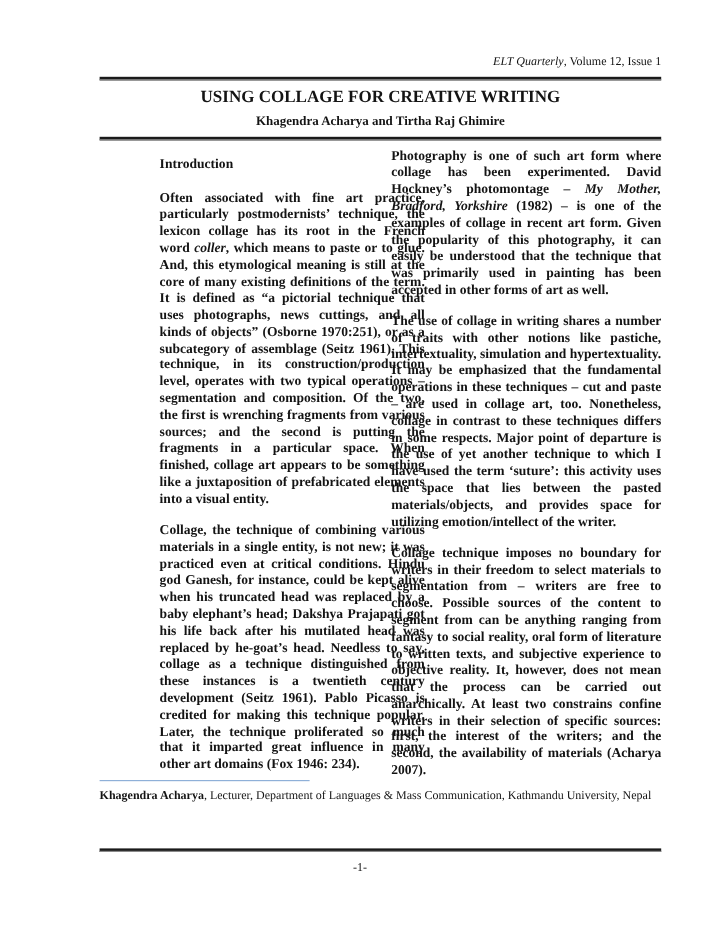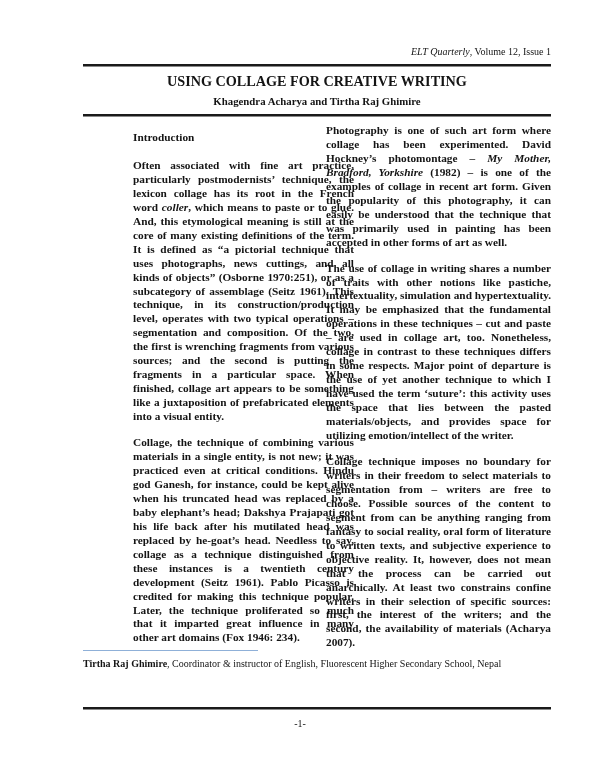--- a/index.html
+++ b/index.html
@@ -49,17 +49,17 @@
 <div class="col right">
   <p><span>Photography is one of such art form where collage has been experimented. David Hockney’s photomontage – </span><i>My Mother, Bradford, Yorkshire</i><span> (1982) – is one of the examples of collage in recent art form. Given the popularity of this photography, it can easily be understood that the technique that was primarily used in painting has been accepted in other forms of art as well.</span></p>
   <div class="gap2"></div>
   <p>The use of collage in writing shares a number of traits with other notions like pastiche, intertextuality, simulation and hypertextuality. It may be emphasized that the fundamental operations in these techniques – cut and paste – are used in collage art, too. Nonetheless, collage in contrast to these techniques differs in some respects. Major point of departure is the use of yet another technique to which I have used the term ‘suture’: this activity uses the space that lies between the pasted materials/objects, and provides space for utilizing emotion/intellect of the writer.</p>
   <div class="gap2"></div>
   <p>Collage technique imposes no boundary for writers in their freedom to select materials to segmentation from – writers are free to choose. Possible sources of the content to segment from can be anything ranging from fantasy to social reality, oral form of literature to written texts, and subjective experience to objective reality. It, however, does not mean that the process can be carried out anarchically. At least two constrains confine writers in their selection of specific sources: first, the interest of the writers; and the second, the availability of materials (Acharya 2007).</p>
 </div>
 
 <div class="fn-line"></div>
 <div class="footnotes">
-  <div class="fn"><b>Tirtha Raj Ghimire</b><span>, Coordinator &amp; instructor of English, Fluorescent Higher Secondary School, Nepal</span></div>
+  <div class="fn"><b>Khagendra Acharya</b><span>, Lecturer, Department of Languages &amp; Mass Communication, Kathmandu University, Nepal</span></div>
 </div>
 <div class="rule r3"></div>
 
 <div class="pagenum">-1-</div>
 
 </body></html>

